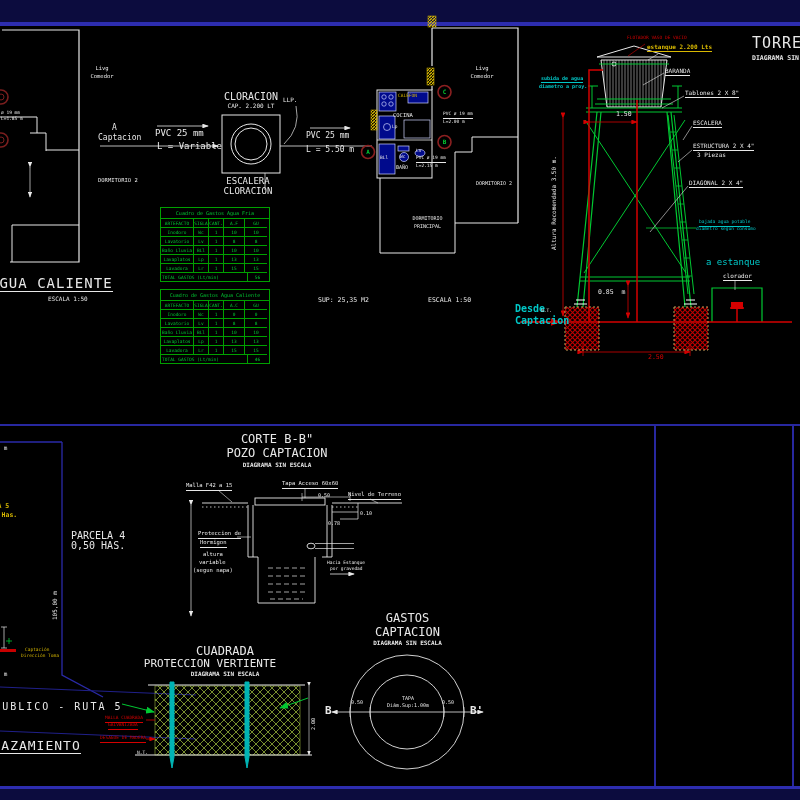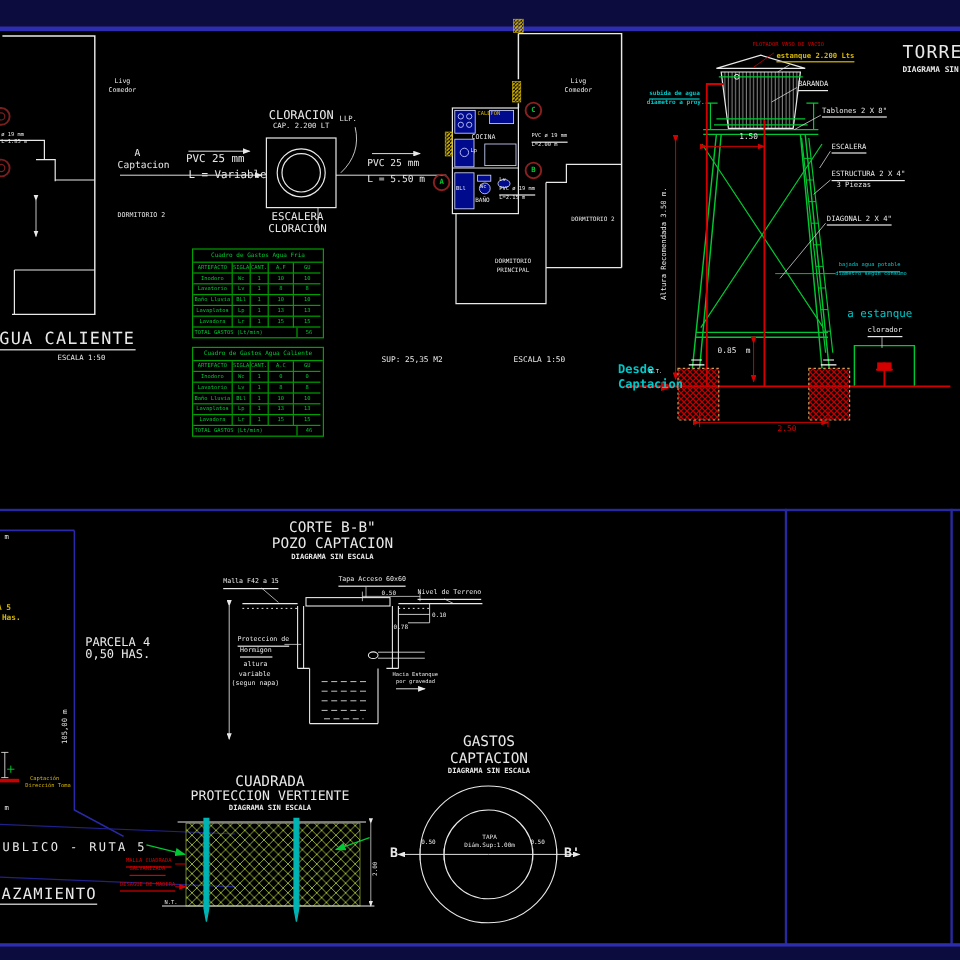--- a/index.html
+++ b/index.html
@@ -383,21 +383,21 @@
   <div class="t s5" style="left:328px;top:521px">0.78</div>
   <div class="t s55 u" style="left:198px;top:531px">Proteccion de</div>
   <div class="t s55 u" style="left:200px;top:540px">Hormigon</div>
   <div class="t s55" style="left:203px;top:552px">altura</div>
   <div class="t s55" style="left:199px;top:560px">variable</div>
   <div class="t s55" style="left:193px;top:568px">(segun napa)</div>
   <div class="t s4" style="left:327px;top:561px">Hacia Estanque</div>
   <div class="t s4" style="left:330px;top:567px">por gravedad</div>
 
   <div class="t s12 c" style="left:180px;top:645px;width:90px">CUADRADA</div>
-  <div class="t s11 c" style="left:152px;top:658px;width:146px">PROTECCION VERTIENTE</div>
+  <div class="t s11 c" style="left:137px;top:658px;width:146px">PROTECCION VERTIENTE</div>
   <div class="t s6 b c" style="left:180px;top:671px;width:90px">DIAGRAMA SIN ESCALA</div>
   <div class="t s4 red u" style="left:105px;top:716px">MALLA CUADRADA</div>
   <div class="t s4 red u" style="left:108px;top:723px">GALVANIZADA</div>
   <div class="t s4 red u" style="left:100px;top:736px">DESAGUE DE MADERA</div>
   <div class="t s4" style="left:137px;top:751px">N.T.</div>
   <div class="t s5 rot" style="left:311px;top:730px">2.00</div>
 
   <div class="t s12 c" style="left:370px;top:612px;width:75px">GASTOS</div>
   <div class="t s12 c" style="left:370px;top:626px;width:75px">CAPTACION</div>
   <div class="t s6 b c" style="left:365px;top:640px;width:85px">DIAGRAMA SIN ESCALA</div>

